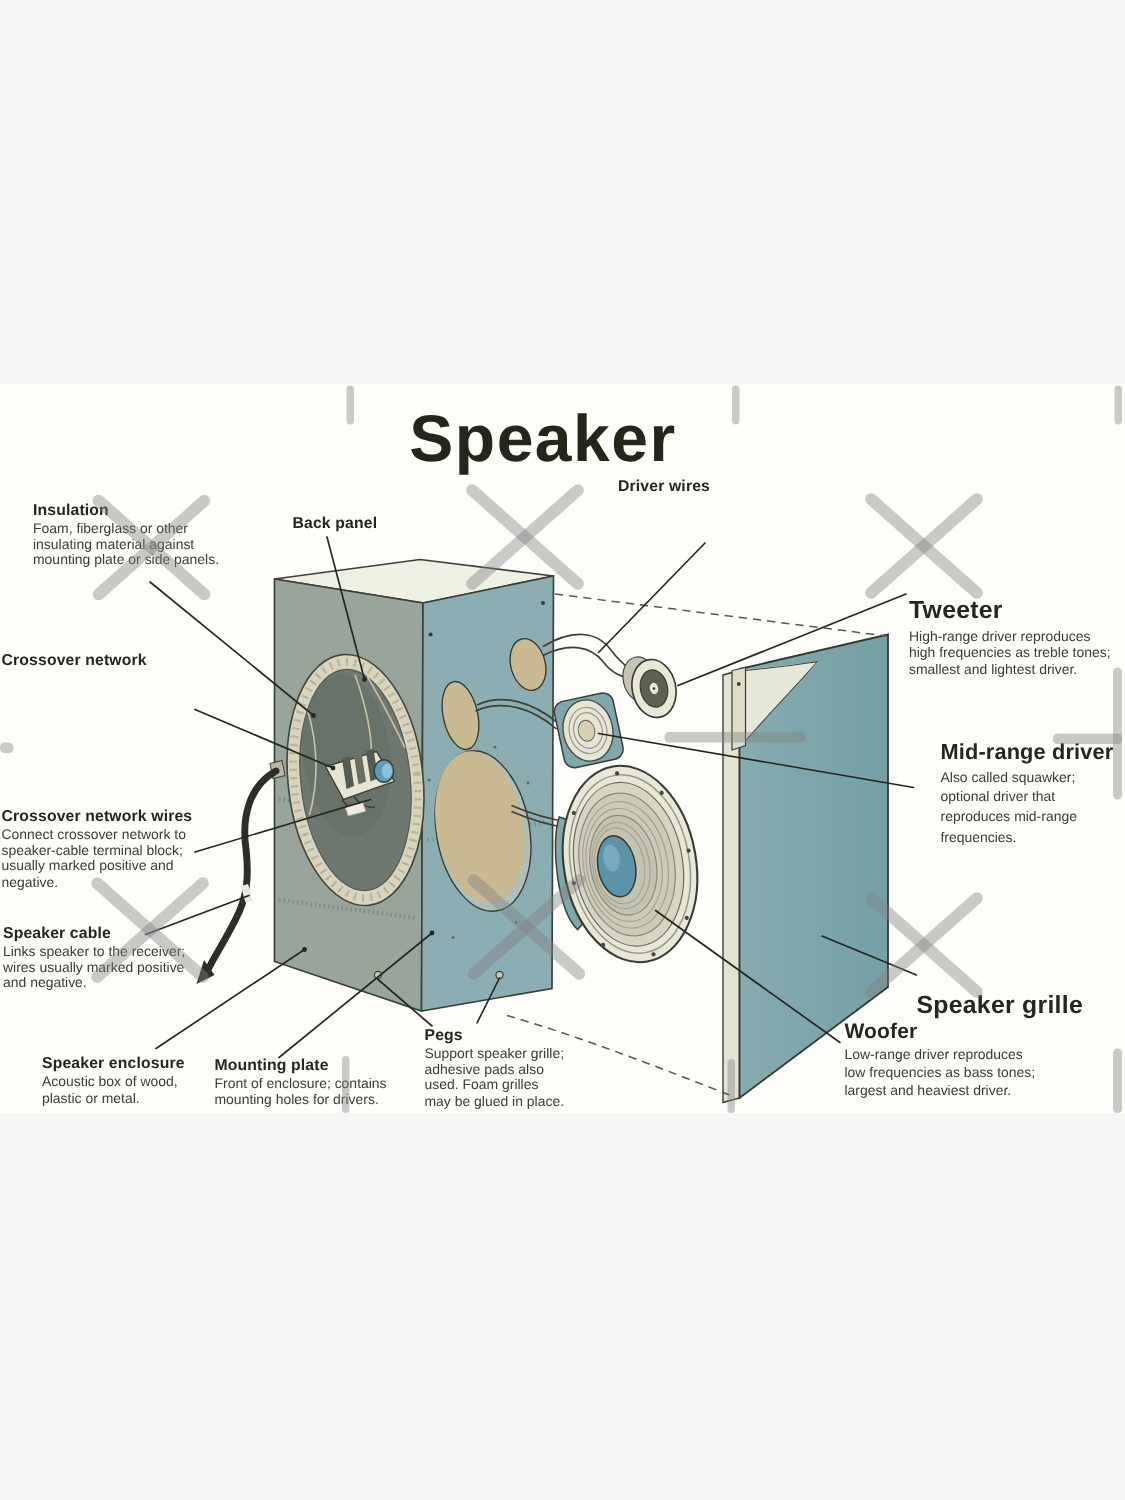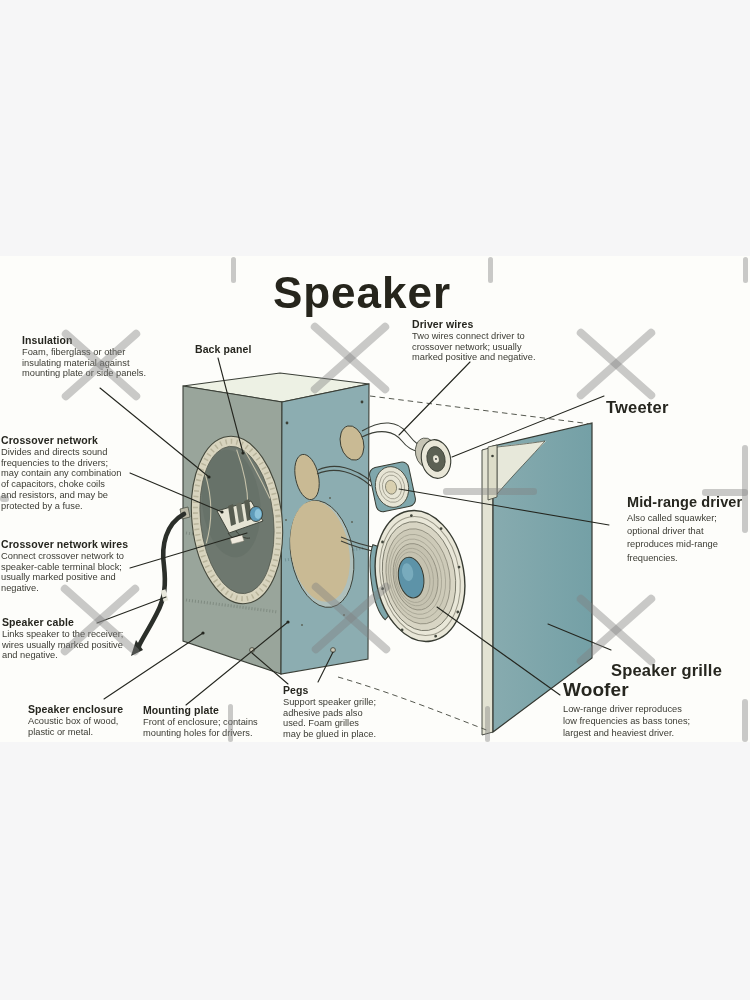--- a/index.html
+++ b/index.html
@@ -16,21 +16,21 @@
   #title{
     position:absolute;left:212px;top:252px;width:300px;height:52px;
     text-align:center;font-size:44px;font-weight:bold;letter-spacing:1px;
     color:#26251c;
     margin-top:16px;
   }
   .lbl{position:absolute;color:#3b3b33;}
   .lbl .h{font-size:10.5px;font-weight:bold;color:#26261f;letter-spacing:.1px;margin-bottom:1px;}
   .lbl .h.big{font-size:16.5px;letter-spacing:.2px;margin-top:36px;}
   .lbl .h.big2{font-size:14.5px;}
-  .lbl .h.big3{font-size:19px;}
+  .lbl .h.big3{font-size:14px;}
   .lbl .body{margin-top:0;}
   .t{font-size:9.3px;line-height:10.7px;white-space:nowrap;}
   .lh11 .t{line-height:11px;}
   .lh12 .t{line-height:12px;}
   .lh13 .t{line-height:13.2px;}
   .gap2 .body{margin-top:2px;}
   
   .wm{position:absolute;z-index:60;}
   .wm-bar{position:absolute;background:rgba(128,128,128,.42);border-radius:3px;}
   .wm-x{position:absolute;width:78px;height:72px;}
@@ -208,41 +208,33 @@
       <div class="t">mounting plate or side panels.</div>
     </div>
 </div>
 
 <div class="lbl" style="left:195px;top:343px;">
   <div class="h">Back panel</div>
 </div>
 
 <div class="lbl" style="left:412px;top:318px;">
   <div class="h">Driver wires</div>
-  <div class="body">
-      <div class="t">Two wires connect driver to</div>
-      <div class="t">crossover network; usually</div>
-      <div class="t">marked positive and negative.</div>
-    </div>
 </div>
 
 <div class="lbl lh11 gap2" style="left:606px;top:362px;">
   <div class="h big">Tweeter</div>
+  <div class="body">
+      <div class="t">High-range driver reproduces</div>
+      <div class="t">high frequencies as treble tones;</div>
+      <div class="t">smallest and lightest driver.</div>
+    </div>
 </div>
 
 <div class="lbl" style="left:1px;top:434px;">
   <div class="h">Crossover network</div>
-  <div class="body">
-      <div class="t">Divides and directs sound</div>
-      <div class="t">frequencies to the drivers;</div>
-      <div class="t">may contain any combination</div>
-      <div class="t">of capacitors, choke coils</div>
-      <div class="t">and resistors, and may be</div>
-      <div class="t">protected by a fuse.</div>
-    </div>
 </div>
 
 <div class="lbl" style="left:1px;top:538px;">
   <div class="h">Crossover network wires</div>
   <div class="body">
       <div class="t">Connect crossover network to</div>
       <div class="t">speaker-cable terminal block;</div>
       <div class="t">usually marked positive and</div>
       <div class="t">negative.</div>
     </div>

